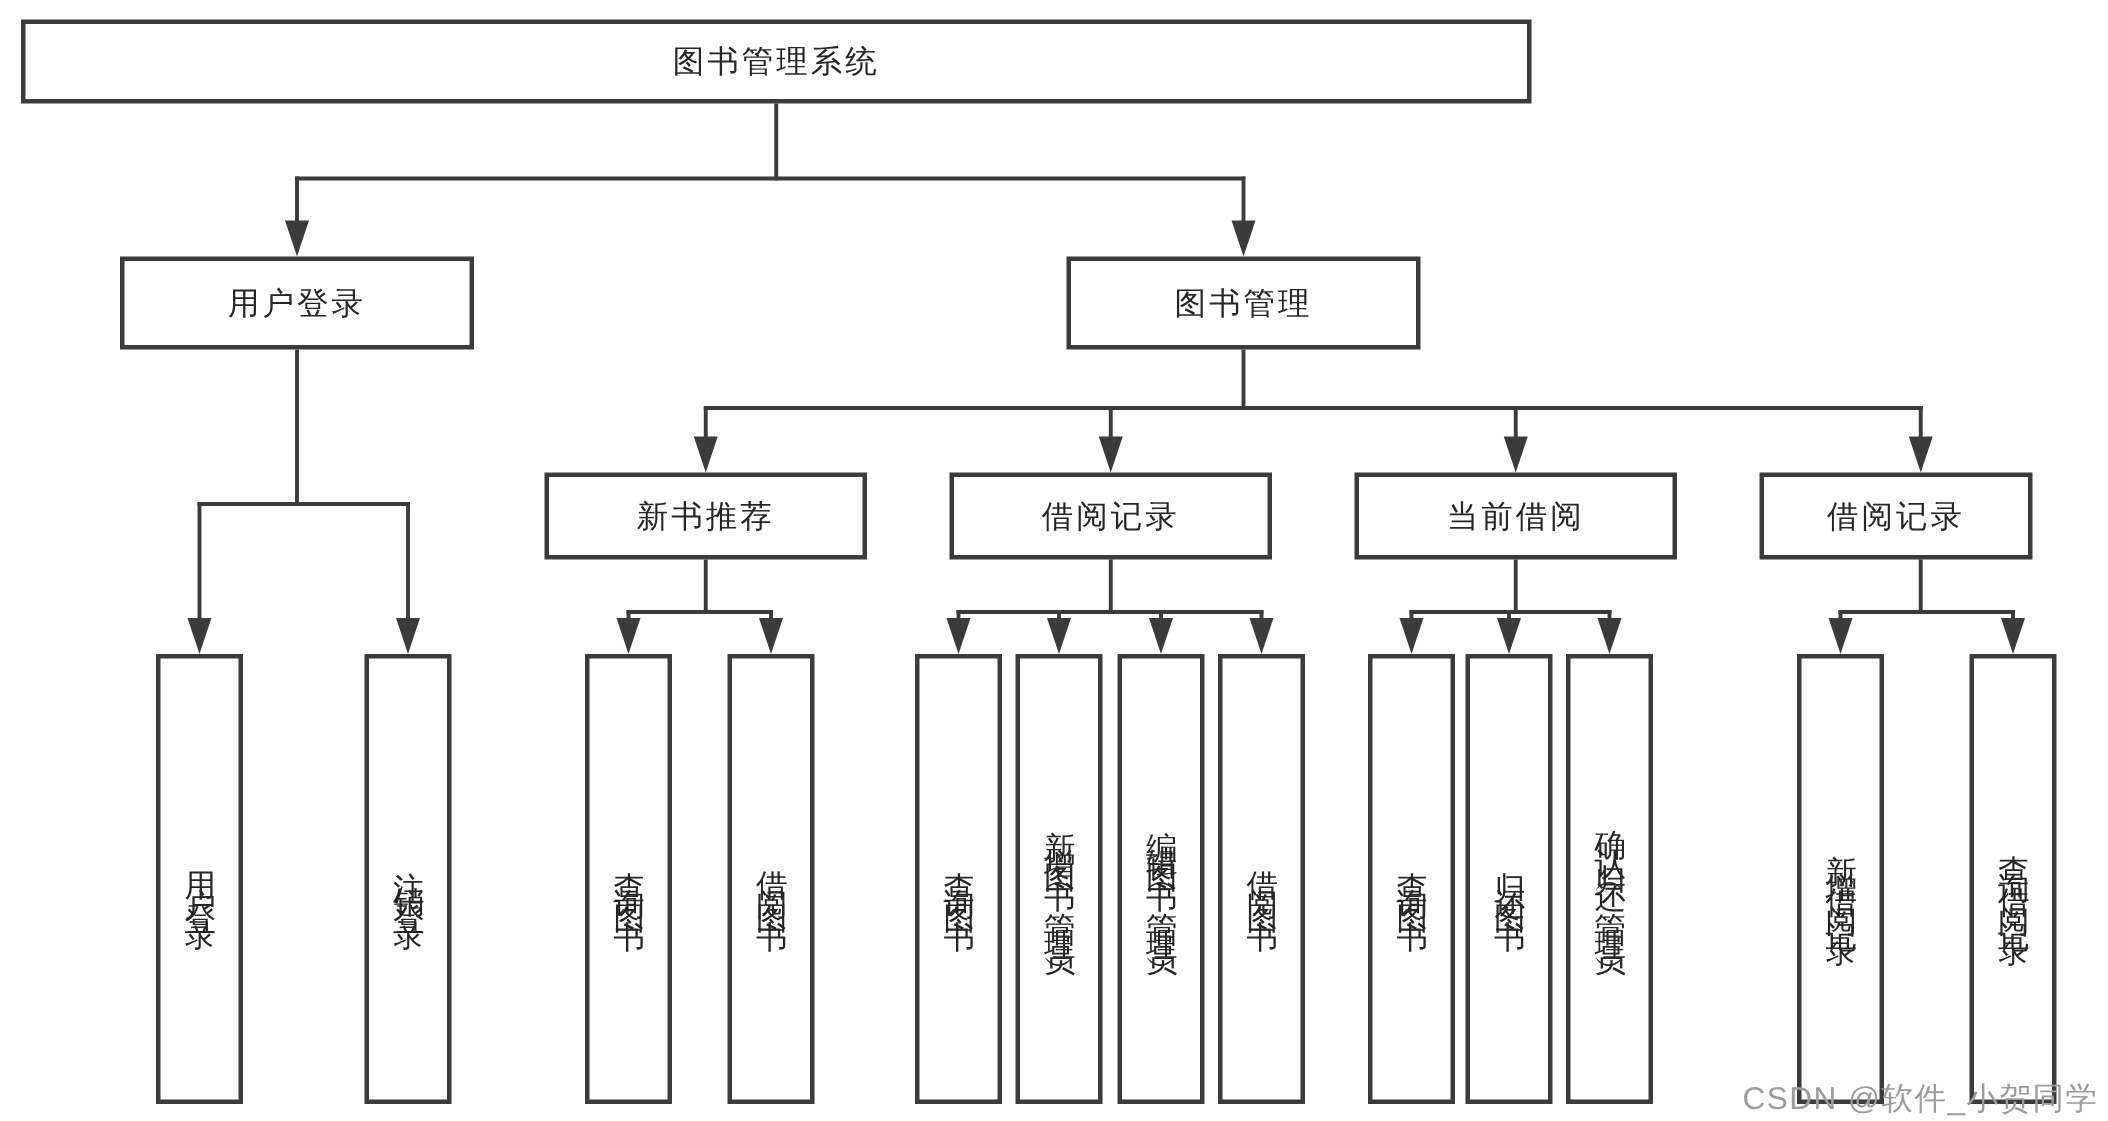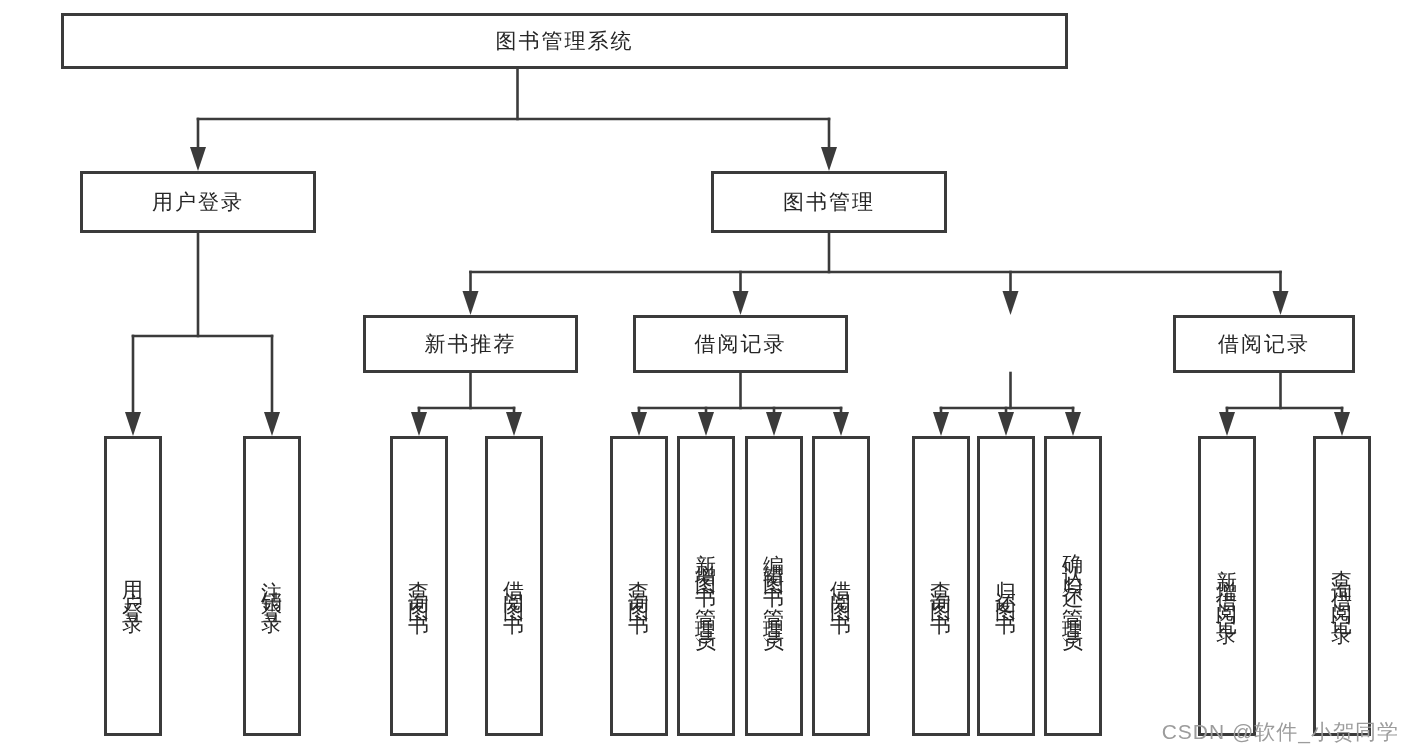--- a/index.html
+++ b/index.html
@@ -107,34 +107,37 @@
       <line x1="1073" y1="408" x2="1073" y2="422" stroke="#3b3b3b" stroke-width="2.6" stroke-linecap="square"></line>
       <polygon points="1065,412 1081,412 1073,436" fill="#3b3b3b"></polygon>
       <line x1="1280.5" y1="373" x2="1280.5" y2="408" stroke="#3b3b3b" stroke-width="2.6" stroke-linecap="square"></line>
       <line x1="1227" y1="408" x2="1342" y2="408" stroke="#3b3b3b" stroke-width="2.6" stroke-linecap="square"></line>
       <line x1="1227" y1="408" x2="1227" y2="422" stroke="#3b3b3b" stroke-width="2.6" stroke-linecap="square"></line>
       <polygon points="1219,412 1235,412 1227,436" fill="#3b3b3b"></polygon>
       <line x1="1342" y1="408" x2="1342" y2="422" stroke="#3b3b3b" stroke-width="2.6" stroke-linecap="square"></line>
       <polygon points="1334,412 1350,412 1342,436" fill="#3b3b3b"></polygon>
     </svg>
   <div id="watermark">CSDN @软件_小贺同学</div>
-<div class="box h" style="left: 14px; top: 13px; width: 1007px; height: 56px; margin-left: 47px;">
+<div class="box h" style="left: 14px; top: 13px; width: 1007px; height: 56px;">
       <span>图书管理系统</span>
     </div>
     <div class="box h" style="left: 80px; top: 171px; width: 236px; height: 62px;">
       <span>用户登录</span>
     </div>
     <div class="box h" style="left: 711px; top: 171px; width: 236px; height: 62px; font-family: Liberation Serif, serif;">
       <span>图书管理</span>
     </div>
     <div class="box h" style="left: 363px; top: 315px; width: 215px; height: 58px; font-family: Liberation Serif, serif;">
       <span>新书推荐</span>
     </div>
     <div class="box h" style="left: 633px; top: 315px; width: 215px; height: 58px;">
       <span>借阅记录</span>
+    </div>
+    <div class="box h" style="left: 903px; top: 315px; width: 215px; height: 58px;">
+      <span>当前借阅</span>
     </div>
     <div class="box h" style="left: 1173px; top: 315px; width: 182px; height: 58px;">
       <span>借阅记录</span>
     </div>
     <div class="box v" style="left: 104px; top: 436px; width: 58px; height: 300px;">
       <span>用户登录</span>
     </div>
     <div class="box v" style="left: 243px; top: 436px; width: 58px; height: 300px;">
       <span>注销登录</span>
     </div>

